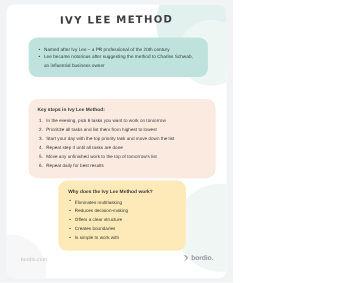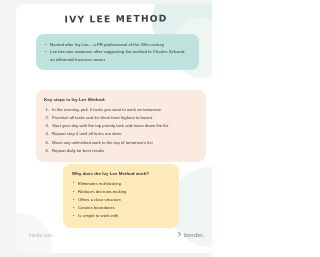--- a/index.html
+++ b/index.html
@@ -19,21 +19,21 @@
     position: relative;
     width: 212px;
     height: 257px;
     background: #f2f3f5;
     overflow: hidden;
   }
 
   
   .card {
     position: absolute;
-    left: 16px;
+    left: 6px;
     top: 4px;
     width: 200px;
     height: 249px;
     background: #ffffff;
     border-radius: 7px;
     overflow: hidden;
   }
 
   
   .blob {

